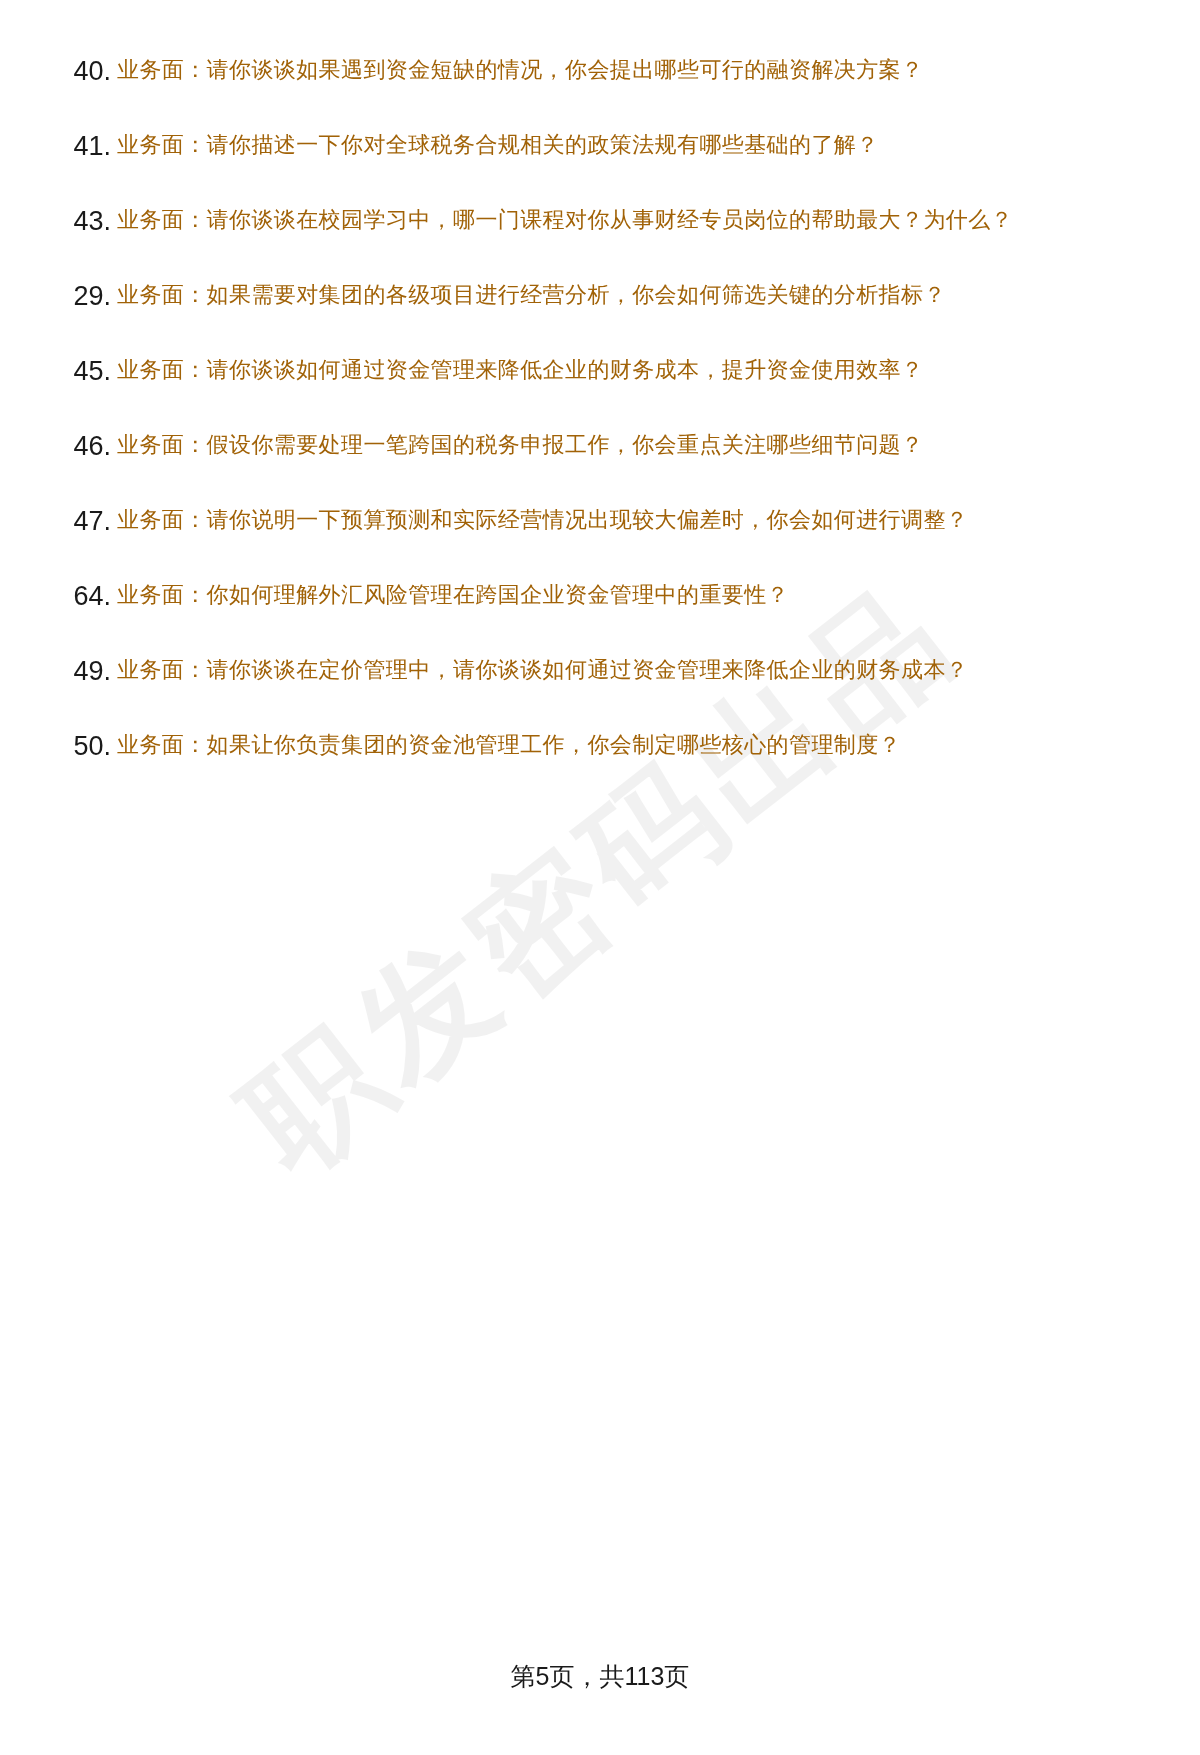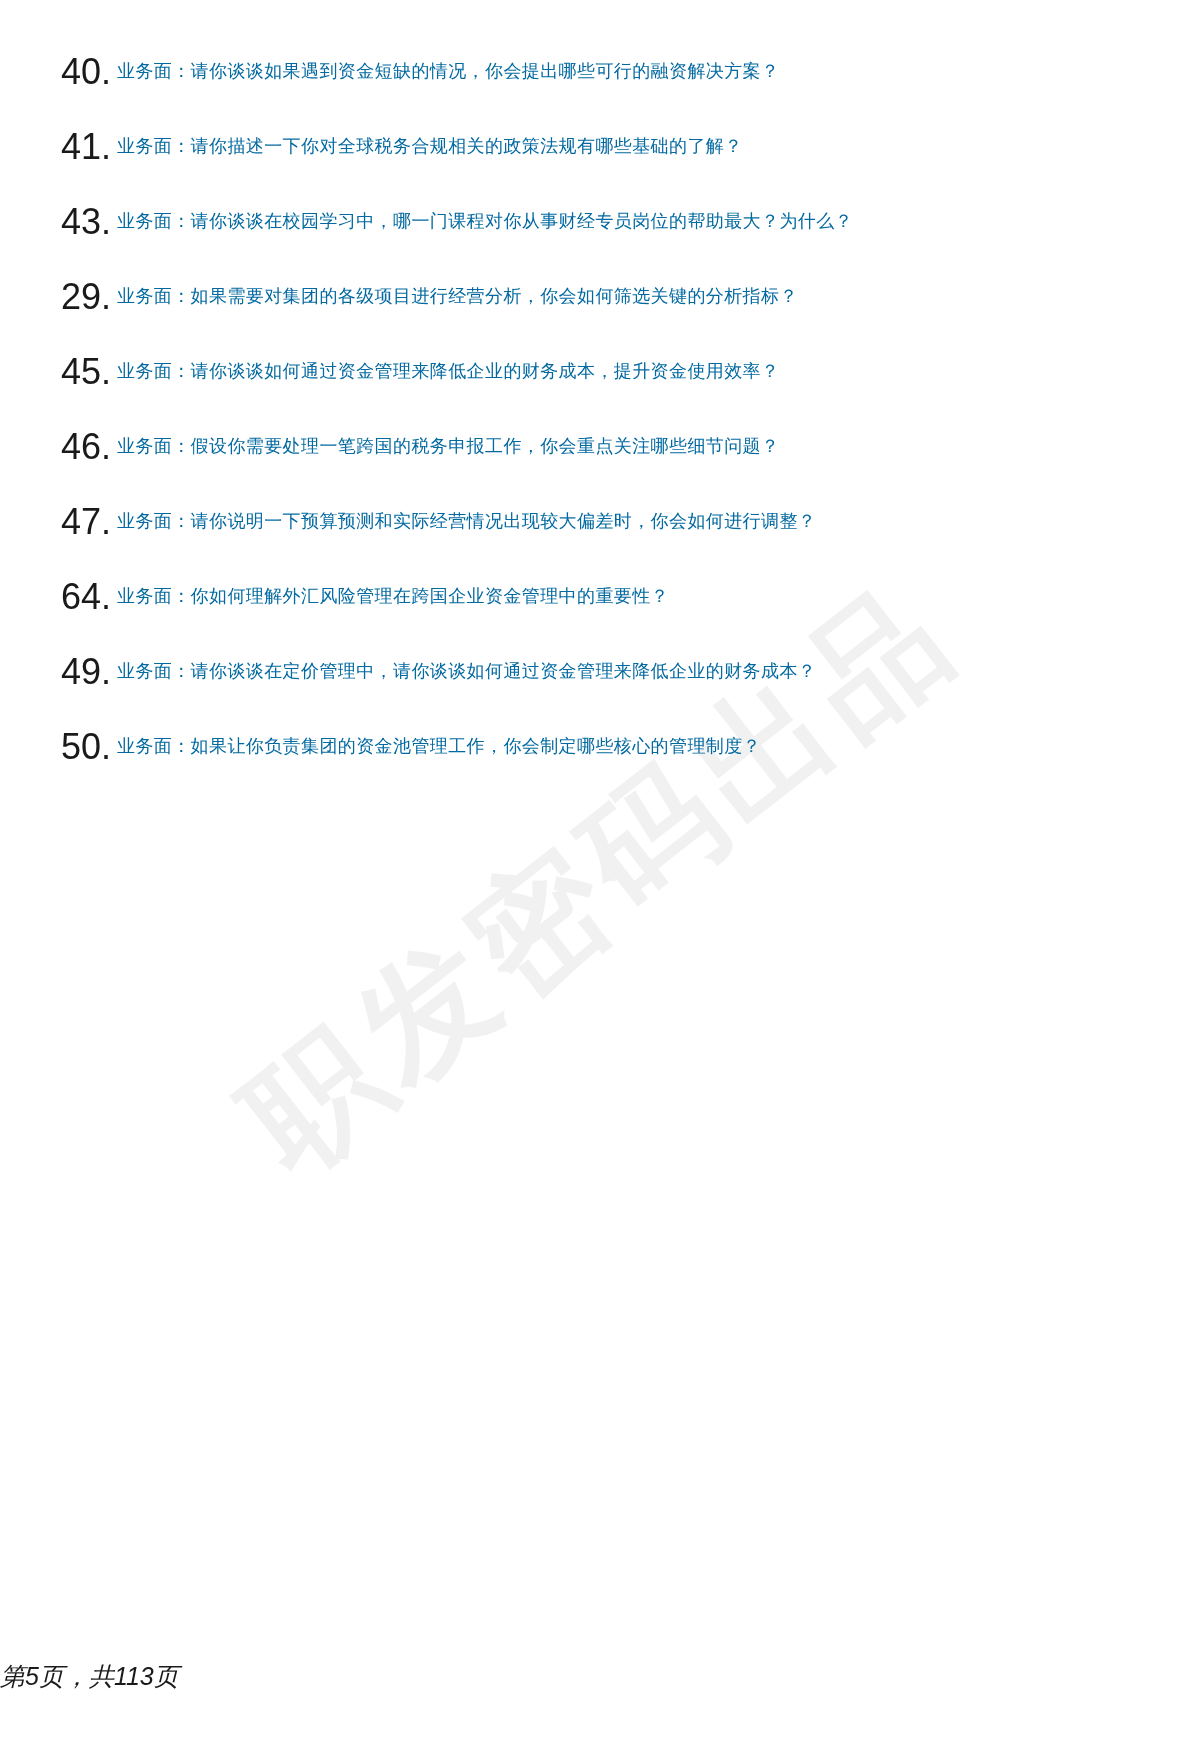--- a/index.html
+++ b/index.html
@@ -49,44 +49,45 @@
   }
   .qitem {
     display: flex;
     align-items: flex-start;
     margin-bottom: 28px;
   }
   .qnum {
     width: 62px;
     flex: 0 0 62px;
     text-align: right;
-    font-size: 36px;
+    font-size: 27px;
     line-height: 47px;
     color: #1a1a1a;
     padding-right: 6px;
     box-sizing: border-box;
   }
   .qbody {
     flex: 1 1 auto;
-    font-size: 18px;
+    font-size: 22px;
     line-height: 47px;
     text-align: justify;
     text-justify: inter-ideograph;
-    color: #0369a1;
+    color: #a16207;
     letter-spacing: 0.4px;
+    font-family: Liberation Mono, monospace;
   }
   .footer {
     position: absolute;
     left: 0;
     right: 0;
     bottom: 62px;
+    text-align: center;
     font-size: 25px;
     color: #1a1a1a;
     z-index: 1;
-    font-style: italic;
   }
 </style>
 </head>
 <body>
 
 <div class="page">
 
   <div class="watermark">
     <span>职发密码出品</span>
   </div>

